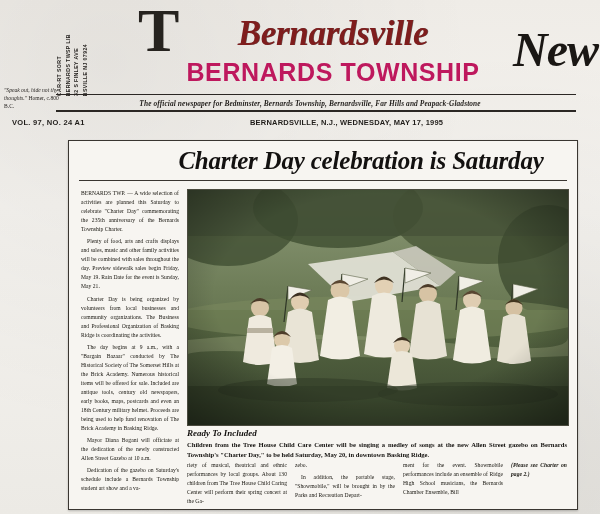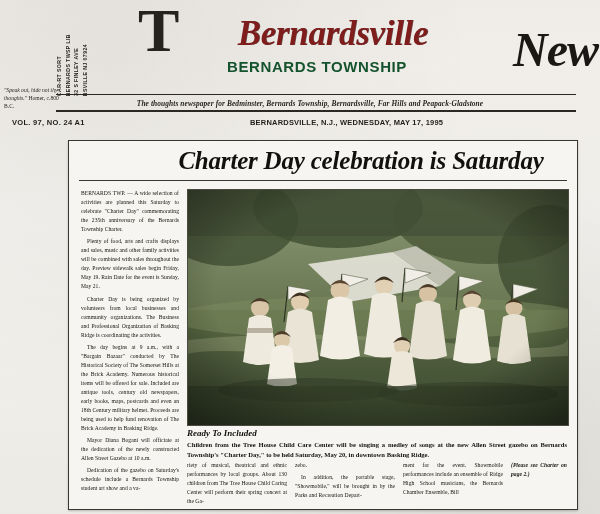--- a/index.html
+++ b/index.html
@@ -74,28 +74,28 @@
     font-family: "Liberation Serif", serif;
     font-size: 35px;
     font-style: italic;
     font-weight: bold;
     letter-spacing: -0.3px;
     color: #7f1d1d;
     text-shadow: 0.5px 0 0 rgba(0,0,0,0.55);
   }
   .mh-sub {
     position: absolute;
-    left: 152px; top: 58px;
+    left: 168px; top: 58px;
     width: 330px;
     text-align: center;
     font-family: "Liberation Sans", sans-serif;
-    font-size: 15px;
+    font-size: 25px;
     font-weight: bold;
     letter-spacing: 0.6px;
-    color: #14532d;
+    color: #be185d;
   }
   .mh-news {
     position: absolute;
     right: 2px; top: 22px;
     font-family: "Liberation Serif", serif;
     font-size: 48px;
     font-weight: bold;
     font-style: italic;
     color: #1a1714;
     letter-spacing: -1px;
@@ -269,21 +269,21 @@
       <span class="mh-vtext">32 S FINLEY AVE</span>
       <span class="mh-vtext">BSVILLE NJ 07924</span>
     </div>
 
     <div class="mh-bigT2">T</div>
     <div class="mh-title">Bernardsville</div>
     <div class="mh-sub">BERNARDS TOWNSHIP</div>
     <div class="mh-news">New</div>
 
     <div class="mh-rule-top"></div>
-    <div class="mh-tagline">The thoughts newspaper for Bedminster, Bernards Township, Bernardsville, Far Hills and Peapack-Gladstone</div>
+    <div class="mh-tagline">The official newspaper for Bedminster, Bernards Township, Bernardsville, Far Hills and Peapack-Gladstone</div>
     <div class="mh-rule-bot"></div>
 
     <div class="mh-folio">
       <div class="mh-folio-left">VOL. 97, NO. 24    A1</div>
       <div class="mh-folio-right">BERNARDSVILLE, N.J., WEDNESDAY, MAY 17, 1995</div>
     </div>
   </div>
 
   <div class="article">
 

